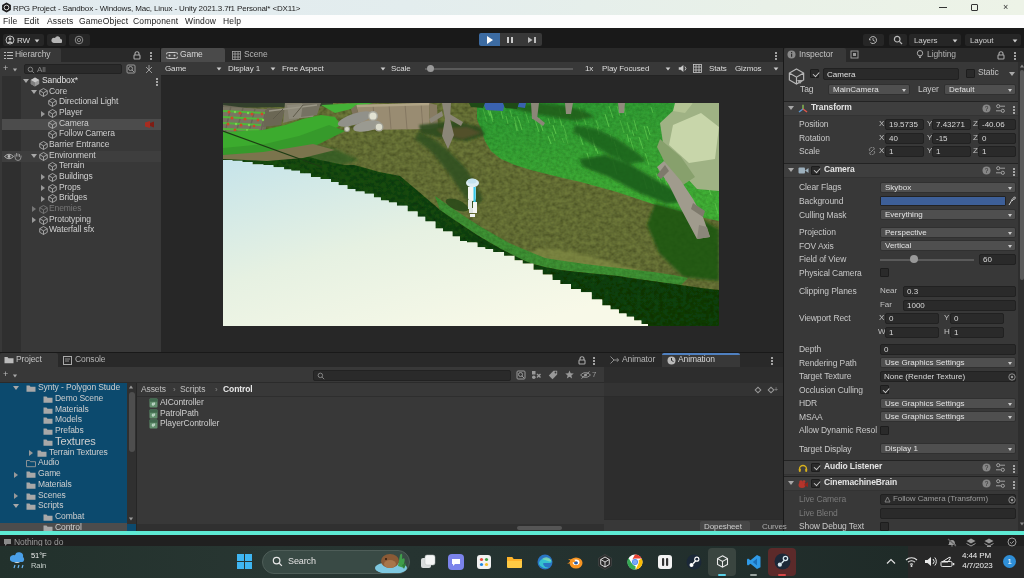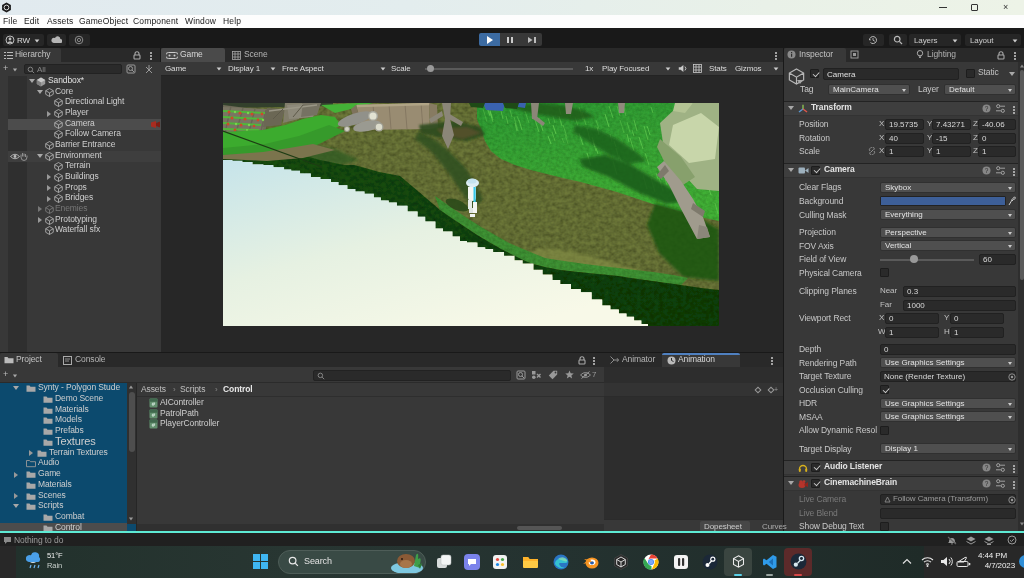--- a/index.html
+++ b/index.html
@@ -13,20 +13,21 @@
 .trid{position:absolute;width:0;height:0;border-left:3.5px solid transparent;border-right:3.5px solid transparent;border-top:4.5px solid #a8a8a8}
 .trir{position:absolute;width:0;height:0;border-top:3px solid transparent;border-bottom:3px solid transparent;border-left:4px solid #999}
 .d3{position:absolute;width:1.5px;height:1.5px;background:#bbb;box-shadow:0 3px 0 #bbb,0 6px 0 #bbb;border-radius:50%}
 </style></head>
 <body>
 <div class="ab" style="left:0;top:0;width:1024px;height:15px;background:linear-gradient(90deg,#e1eaef 0%,#e3edee 40%,#e9f1e8 75%,#edf3e7 100%)">
 <svg class="ab" style="left:1px;top:2px" width="11" height="11" viewBox="0 0 12 12">
       <path d="M6 0.5 L10.8 3.2 L10.8 8.8 L6 11.5 L1.2 8.8 L1.2 3.2 Z" fill="#1b1b1b"></path>
       <circle cx="6" cy="6" r="2.6" fill="none" stroke="#e8e8e8" stroke-width="1"></circle>
     </svg>
+<div class="tx" style="left:13px;top:3px;color:#1c1c1c;font-size:8px;letter-spacing:-0.15px">RPG Project - Sandbox - Windows, Mac, Linux - Unity 2021.3.7f1 Personal* &lt;DX11&gt;</div>
 <div class="ab" style="left:939px;top:7px;width:8px;height:1.2px;background:#333"></div>
 <div class="ab" style="left:971px;top:4px;width:7px;height:7px;border:1.2px solid #333;border-radius:1px"></div>
 <div class="tx" style="left:1003px;top:2px;color:#333;font-size:9px">×</div>
 </div>
 <div class="ab" style="left:0;top:15px;width:1024px;height:13px;background:#fdfdfd">
     <div class="tx" style="left:3px;top:0.5px;color:#1a1a1a;font-size:8.5px;letter-spacing:0.15px">File</div>
     <div class="tx" style="left:24px;top:0.5px;color:#1a1a1a;font-size:8.5px;letter-spacing:0.15px">Edit</div>
     <div class="tx" style="left:47px;top:0.5px;color:#1a1a1a;font-size:8.5px;letter-spacing:0.15px">Assets</div>
     <div class="tx" style="left:79px;top:0.5px;color:#1a1a1a;font-size:8.5px;letter-spacing:0.15px">GameObject</div>
     <div class="tx" style="left:133px;top:0.5px;color:#1a1a1a;font-size:8.5px;letter-spacing:0.15px">Component</div>
@@ -113,21 +114,21 @@
 <div class="tx" style="left:12px;top:-1px;font-size:8px;color:#888">All</div>
       </div>
 <svg class="ab" style="left:126px;top:2px" width="10" height="10" viewBox="0 0 10 10">
         <rect x="1" y="1" width="8" height="8" rx="1" fill="none" stroke="#999" stroke-width="1"></rect>
         <circle cx="4.5" cy="4.5" r="2" fill="none" stroke="#999" stroke-width="1"></circle>
         <path d="M6 6l2 2" stroke="#999" stroke-width="1"></path>
       </svg>
 <svg class="ab" style="left:144px;top:2px" width="10" height="10" viewBox="0 0 10 10">
         <path d="M5 1v5M5 6l-3 3M5 6l3 3M2 3l3 3M8 3l-3 3" stroke="#999" stroke-width="1" fill="none"></path>
       </svg>
-<div class="ab" style="left:8px;top:14px;width:191px;height:276px">
+<div class="ab" style="left:2px;top:14px;width:191px;height:276px">
         <div class="ab" style="left:0;top:0;width:19px;height:276px;background:#2f2f2f"></div>
         <div class="trid" style="left:21px;top:3.0px;border-top-color:#a8a8a8;transform:scale(1.0)"></div>
         <svg class="ab" style="left:28px;top:1.0px" width="10" height="10" viewBox="0 0 10 10">
           <path d="M5 0.6 L9.2 3 L9.2 7 L5 9.4 L0.8 7 L0.8 3 Z" fill="#9a9a9a"></path>
           <path d="M0.8 3 L5 5.4 L9.2 3 L5 0.6Z" fill="#c8c8c8"></path>
           <path d="M5 5.4 V9.4 L0.8 7 V3Z" fill="#7e7e7e"></path>
         </svg>
         <div class="tx" style="left:40px;top:-1.0px;font-size:8.5px;color:#e0e0e0">Sandbox*</div>
         <div class="d3" style="left:154px;top:2.0px"></div>
         <div class="trid" style="left:29px;top:13.7px;border-top-color:#a8a8a8;transform:scale(1.0)"></div>
@@ -633,21 +634,21 @@
       </svg>
       <div class="tx" style="left:170px;top:1px;font-size:7px;color:#999">+</div>
 </div>
 <div class="ab" style="left:0;top:166px;width:179px;height:13px;background:#383838;border-top:1px solid #2b2b2b">
 <div class="ab" style="left:96px;top:1px;width:50px;height:11px;background:#474747;border-radius:2px">
         <div class="tx" style="left:4px;top:0px;font-size:8px;color:#ccc">Dopesheet</div>
       </div>
 <div class="tx" style="left:158px;top:1px;font-size:8px;color:#aaa">Curves</div>
 </div>
   </div>
-<div class="ab" style="left:0;top:531px;width:1024px;height:15px;background:#202020;border-top:2px solid #5eead4">
+<div class="ab" style="left:0;top:531px;width:1024px;height:15px;background:#202020;border-top:4px solid #5eead4">
 <svg class="ab" style="left:3px;top:3px" width="9" height="9" viewBox="0 0 9 9">
       <path d="M1 1 h7 v5 h-4 l-2 2 v-2 h-1z" fill="#8a8a8a"></path>
     </svg>
 <div class="tx" style="left:14px;top:2px;font-size:8.5px;color:#9a9a9a">Nothing to do</div>
 <svg class="ab" style="left:947px;top:3px" width="10" height="9" viewBox="0 0 10 9">
       <path d="M2 6 Q2 2 5 2 Q8 2 8 6 L9 7 H1z M4 7.5 a1 1 0 0 0 2 0" fill="#999"></path>
       <path d="M1 1 L9 8" stroke="#666" stroke-width="1.2"></path>
     </svg>
 <svg class="ab" style="left:966px;top:3px" width="10" height="9" viewBox="0 0 10 9">
       <path d="M5 0.5 L9.5 3 L5 5.5 L0.5 3z" fill="#999"></path>
@@ -943,21 +944,21 @@
 <path d="M245 84 h8 v11 q0 3-4 3 t-4-3z" fill="#f4f6f3"></path>
 <rect x="250.5" y="84" width="2.2" height="16" fill="#38c8e8"></rect>
 <rect x="245" y="97" width="4" height="9" fill="#e6ebe8"></rect>
 <rect x="250" y="99" width="4" height="11" fill="#f4f6f3"></rect>
 <rect x="246" y="105" width="4" height="5" fill="#dfe5e2"></rect>
 <rect x="247" y="111" width="5" height="3" fill="#eef2ef"></rect>
 </g>
 <path d="M0 28 L99 64" stroke="#1d3c14" stroke-width="1.2"></path>
 <path d="M171 72 L181 82" stroke="#1d3c14" stroke-width="1"></path>
 </svg></div>
-<div class="ab" style="left:16px;top:546px;width:908px;height:32px;background:linear-gradient(90deg,#22312c,#283632 30%,#243230 60%,#1f2b28)">
+<div class="ab" style="left:0;top:546px;width:908px;height:32px;background:linear-gradient(90deg,#22312c,#283632 30%,#243230 60%,#1f2b28)">
     <svg class="ab" style="left:10px;top:6px" width="18" height="18" viewBox="0 0 18 18">
       <circle cx="7" cy="7" r="4" fill="#e8f4ff" opacity="0.9"></circle>
       <path d="M4 10 a3.5 3.5 0 1 1 1-6.5 a4 4 0 0 1 8 1.5 a3 3 0 0 1-.5 5z" fill="#4a9fe8"></path>
       <path d="M5 13 l-1 3 M9 13 l-1 3 M13 13 l-1 3" stroke="#6ab4f0" stroke-width="1.2"></path>
     </svg>
     <div class="tx" style="left:31px;top:4px;font-size:7.5px;color:#f0f0f0">51°F</div>
     <div class="tx" style="left:31px;top:14px;font-size:7.5px;color:#c8d0cc">Rain</div>
     <svg class="ab" style="left:237px;top:8px" width="15" height="15" viewBox="0 0 15 15">
       <rect x="0" y="0" width="7" height="7" fill="#3fb6f2"></rect>
       <rect x="8" y="0" width="7" height="7" fill="#3fb6f2"></rect>
@@ -1062,16 +1063,16 @@
     <svg class="ab" style="left:924px;top:10px" width="13" height="11" viewBox="0 0 13 11">
       <path d="M1 4 h2.5 L7 1 V10 L3.5 7 H1z" fill="#e8e8e8"></path>
       <path d="M9 3 a3.5 3.5 0 0 1 0 5 M10.8 1.5 a6 6 0 0 1 0 8" fill="none" stroke="#e8e8e8" stroke-width="1"></path>
     </svg>
     <svg class="ab" style="left:940px;top:10px" width="15" height="11" viewBox="0 0 15 11">
       <path d="M2 6 L9 1.5 q2 -1 1.2 1 L8 6z" fill="none" stroke="#e8e8e8" stroke-width="1"></path>
       <rect x="1" y="5.5" width="11" height="5" rx="1.2" fill="none" stroke="#e8e8e8" stroke-width="1"></rect>
       <rect x="12.8" y="7" width="1.5" height="2.2" fill="#e8e8e8"></rect>
     </svg>
     <div class="tx" style="left:962px;top:4px;font-size:8px;color:#f0f0f0;width:37px;text-align:left">4:44 PM</div>
-    <div class="tx" style="left:956px;top:14px;font-size:8px;color:#f0f0f0;width:43px;text-align:right">4/7/2023</div>
+    <div class="tx" style="left:956px;top:14px;font-size:8px;color:#f0f0f0;width:43px;text-align:center">4/7/2023</div>
     <div class="ab" style="left:1003px;top:9px;width:13px;height:13px;border-radius:50%;background:#2f8fd8">
       <div class="tx" style="left:4.5px;top:1px;font-size:8px;color:#fff">1</div>
     </div>
   </div>
 </body></html>

